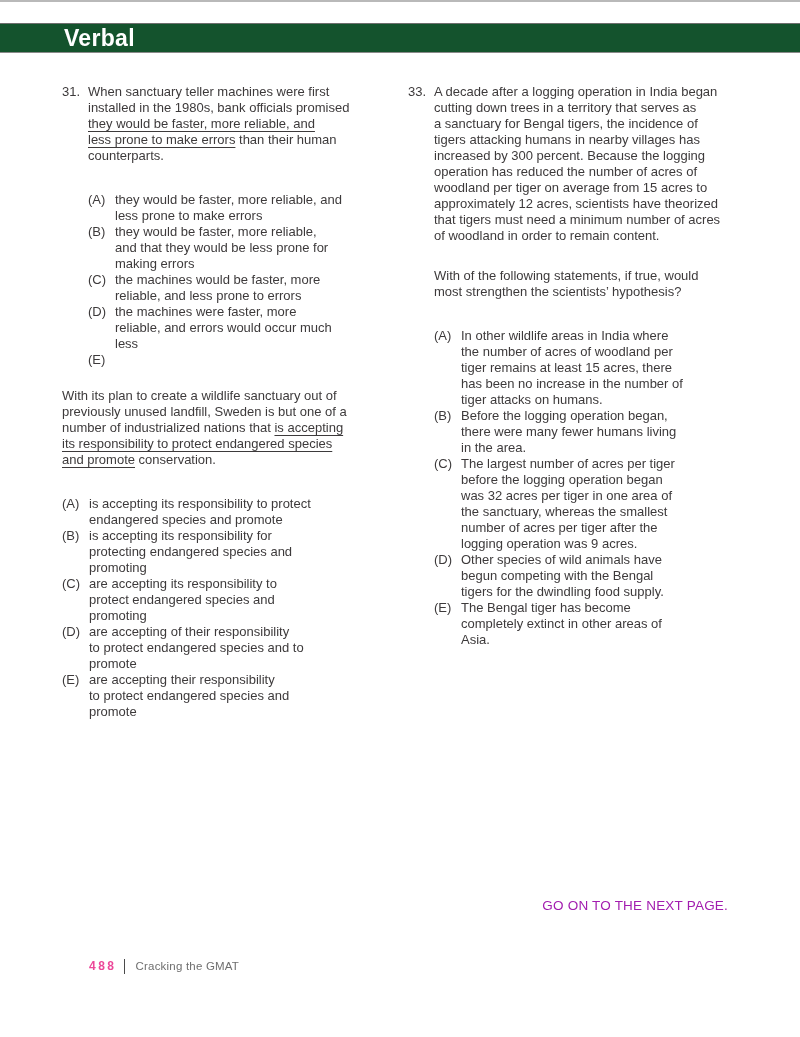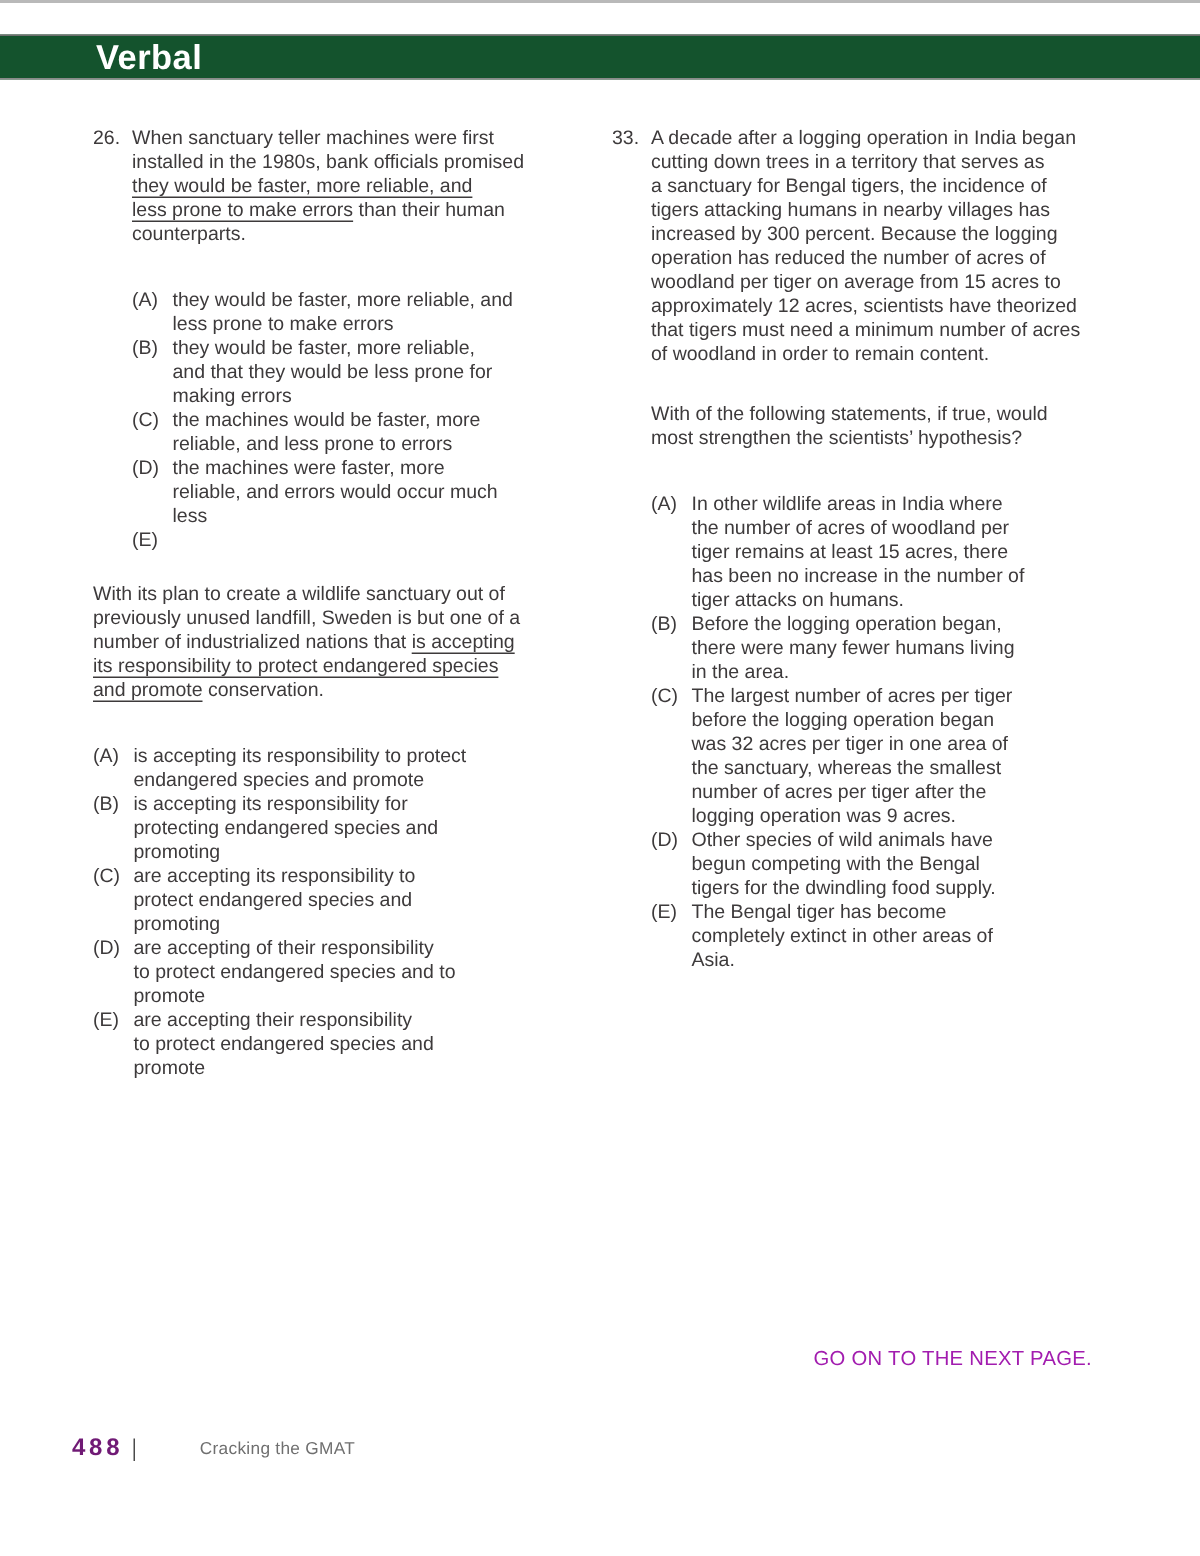--- a/index.html
+++ b/index.html
@@ -46,40 +46,40 @@
   }
   .go-on {
     position:absolute; top:898px; right:72px;
     font-size:13.5px; color:#a21caf; letter-spacing:0.2px;
   }
   .page-footer {
     position:absolute; top:957px; left:48px;
     display:flex; align-items:center; height:18px;
   }
   .page-number {
-    font-weight:bold; font-size:16px; letter-spacing:2.5px; color:#701a75;
+    font-weight:bold; font-size:12px; letter-spacing:2.5px; color:#ec4899;margin-left:41px;
   }
   .footer-divider {
     width:1px; height:15px; background:#4a4a4a; margin:0 11px 0 7px;
   }
-  .book-title { font-size:11.5px; color:#6f6f6f; letter-spacing:0.2px;margin-left:32px; }
+  .book-title { font-size:11.5px; color:#6f6f6f; letter-spacing:0.2px; }
 </style>
 </head>
 <body>
 
 <div class="page">
   <div class="top-edge"></div>
 
   <div class="header-bar">
     <div class="header-title">Verbal</div>
   </div>
 
   <div class="column column-left">
       <div class="question">
-        <div class="qnum">26.</div>
+        <div class="qnum">31.</div>
         <div class="qbody">
           <div class="stimulus"><span>When sanctuary teller machines were first
 installed in the 1980s, bank officials promised
 </span><span class="u">they would be faster, more reliable, and
 less prone to make errors</span><span> than their human
 counterparts.</span></div>
           <div class="choices">
             <div class="choice">
               <span class="cletter">(A)</span>
               <span class="ctext">they would be faster, more reliable, and

